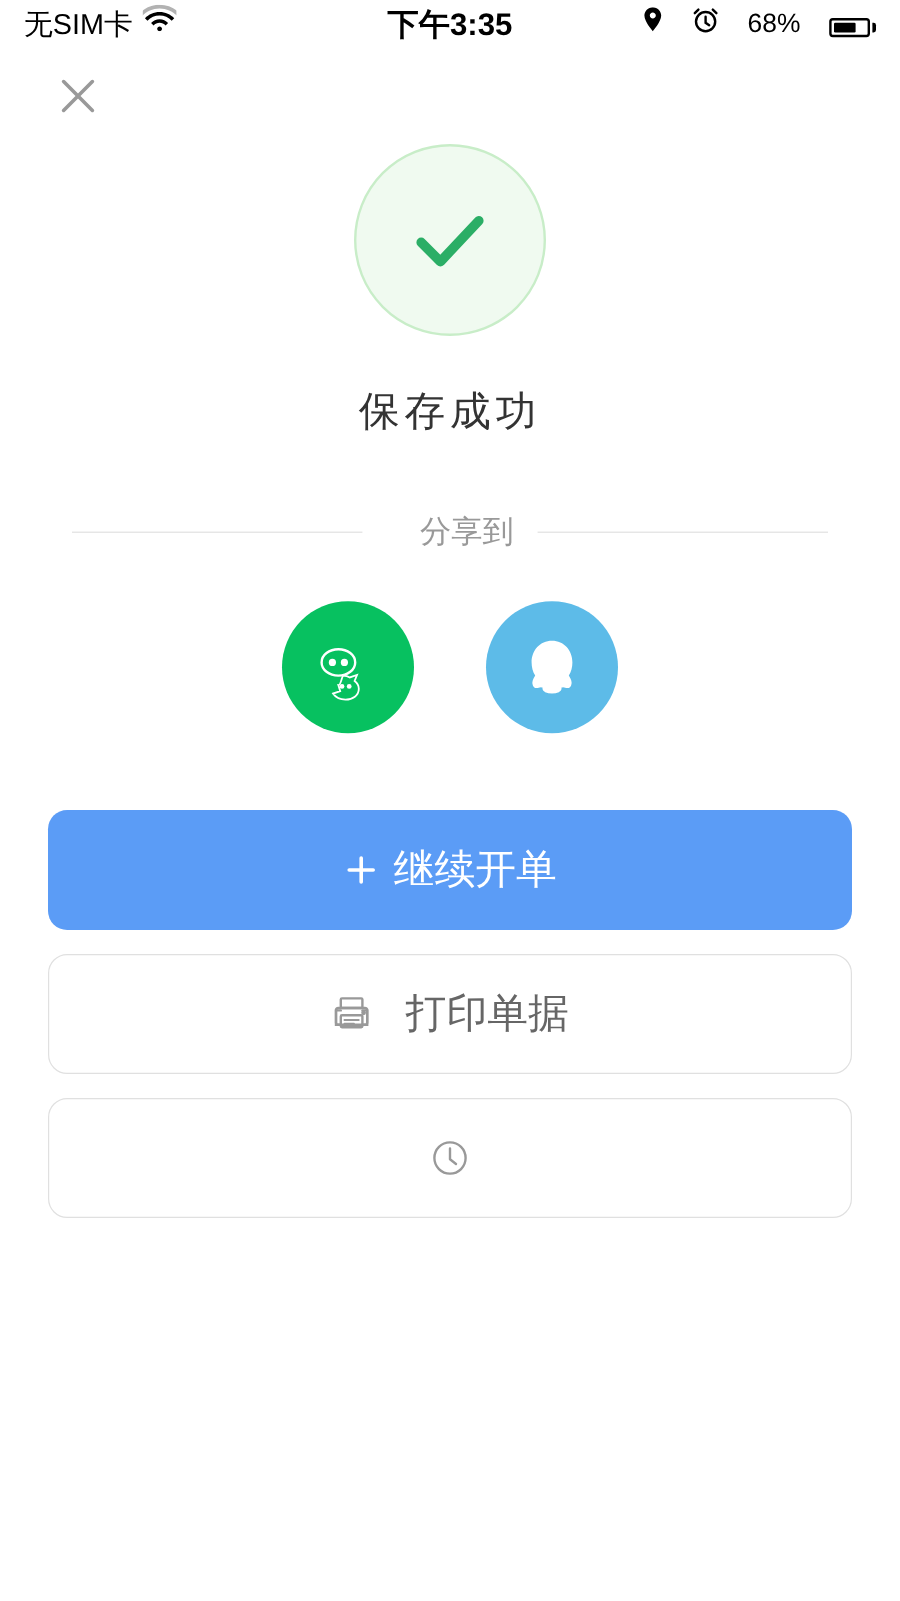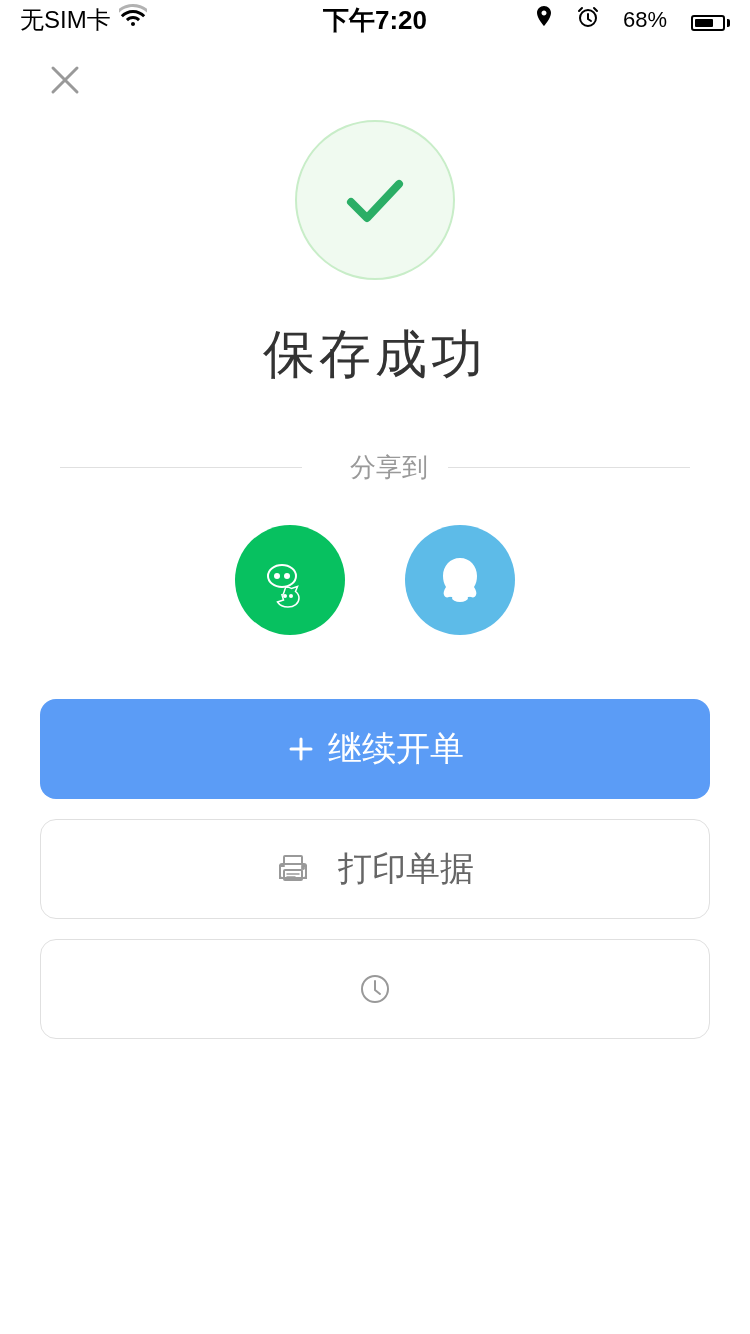--- a/index.html
+++ b/index.html
@@ -88,21 +88,21 @@
       margin-bottom: 40px;
     }
 
     .checkmark {
       width: 80px;
       height: 80px;
     }
 
     
     .success-title {
-      font-size: 52px;
+      font-size: 34px;
       font-weight: 500;
       color: #333333;
       margin-bottom: 60px;
       letter-spacing: 4px;
     }
 
     
     .share-section {
       width: 100%;
       display: flex;
@@ -240,21 +240,21 @@
     <span>无SIM卡</span>
     <span>
       <svg width="28" height="22" viewBox="0 0 28 22" fill="none">
         <path d="M14 18c1.1 0 2 .9 2 2s-.9 2-2 2-2-.9-2-2 .9-2 2-2z" fill="#000"></path>
         <path d="M14 12c2.8 0 5.3 1.2 7.1 3.1l-2.1 2.1C17.7 15.9 15.9 15 14 15s-3.7.9-5 2.2l-2.1-2.1C8.7 13.2 11.2 12 14 12z" fill="#000"></path>
         <path d="M14 6C18.8 6 23.1 8 26.2 11.2l-2.1 2.1C21.5 10.6 17.9 9 14 9s-7.5 1.6-10.1 4.3L1.8 11.2C4.9 8 9.2 6 14 6z" fill="#000"></path>
         <path d="M14 0C20.6 0 26.5 2.7 30.7 7L28.6 9.1C24.9 5.4 19.7 3 14 3S3.1 5.4-.4 9.1L-2.5 7C1.6 2.7 7.4 0 14 0z" fill="#000" opacity="0.3"></path>
       </svg>
     </span>
   </div>
-  <div class="status-center">下午7:20</div>
+  <div class="status-center">下午3:35</div>
   <div class="status-right">
     <span>
       <svg width="18" height="22" viewBox="0 0 18 22" fill="none">
         <path d="M9 0C5.13 0 2 3.13 2 7c0 5.25 7 13 7 13s7-7.75 7-13c0-3.87-3.13-7-7-7zm0 9.5C7.62 9.5 6.5 8.38 6.5 7S7.62 4.5 9 4.5 11.5 5.62 11.5 7 10.38 9.5 9 9.5z" fill="#000"></path>
       </svg>
     </span>
     <span>
       <svg width="22" height="22" viewBox="0 0 22 22" fill="none">
         <circle cx="11" cy="12" r="8" stroke="#000" stroke-width="2" fill="none"></circle>
         <path d="M11 8v5l3 2" stroke="#000" stroke-width="2" stroke-linecap="round"></path>

